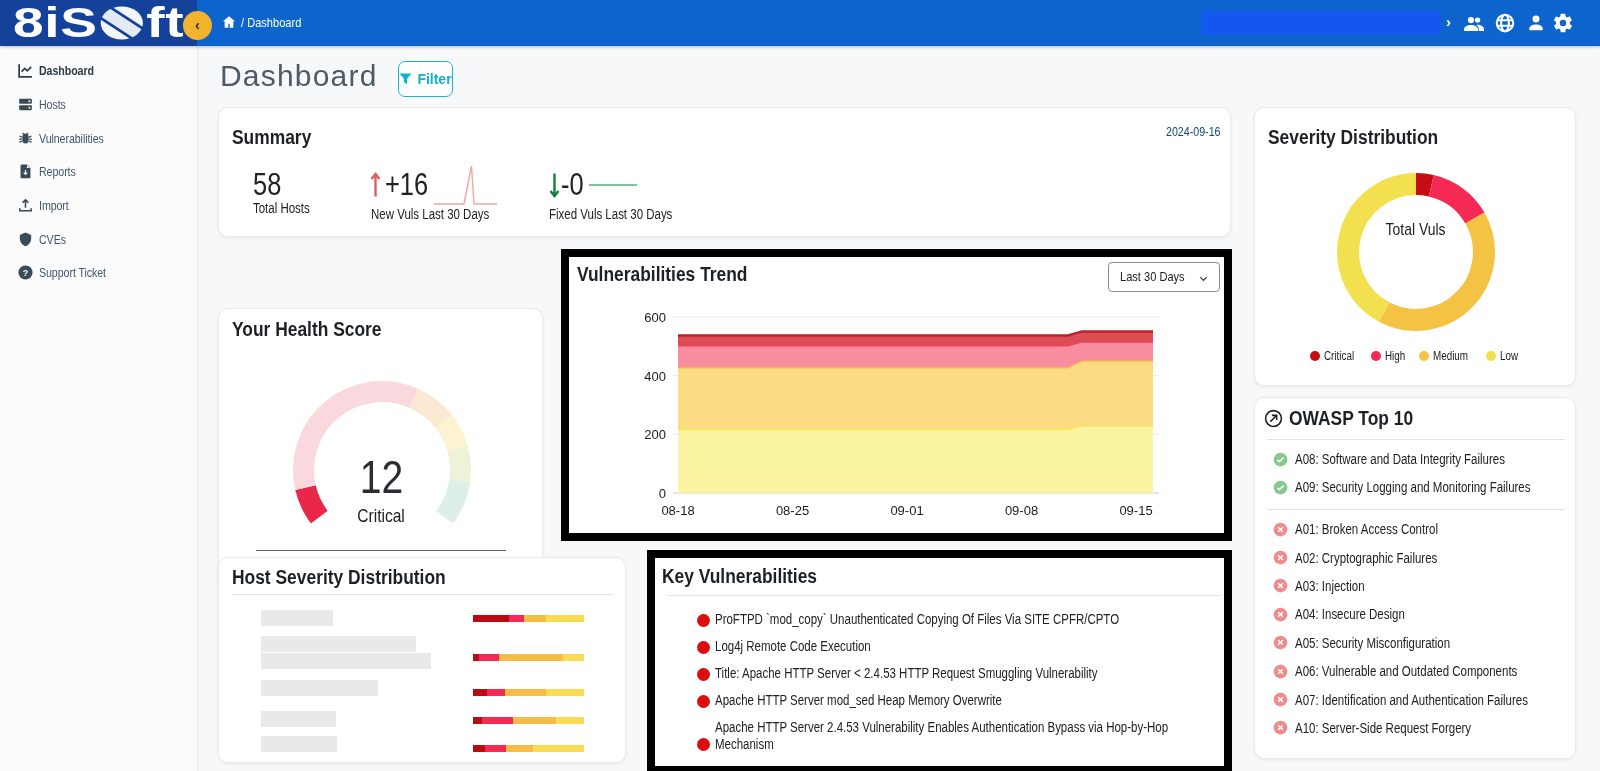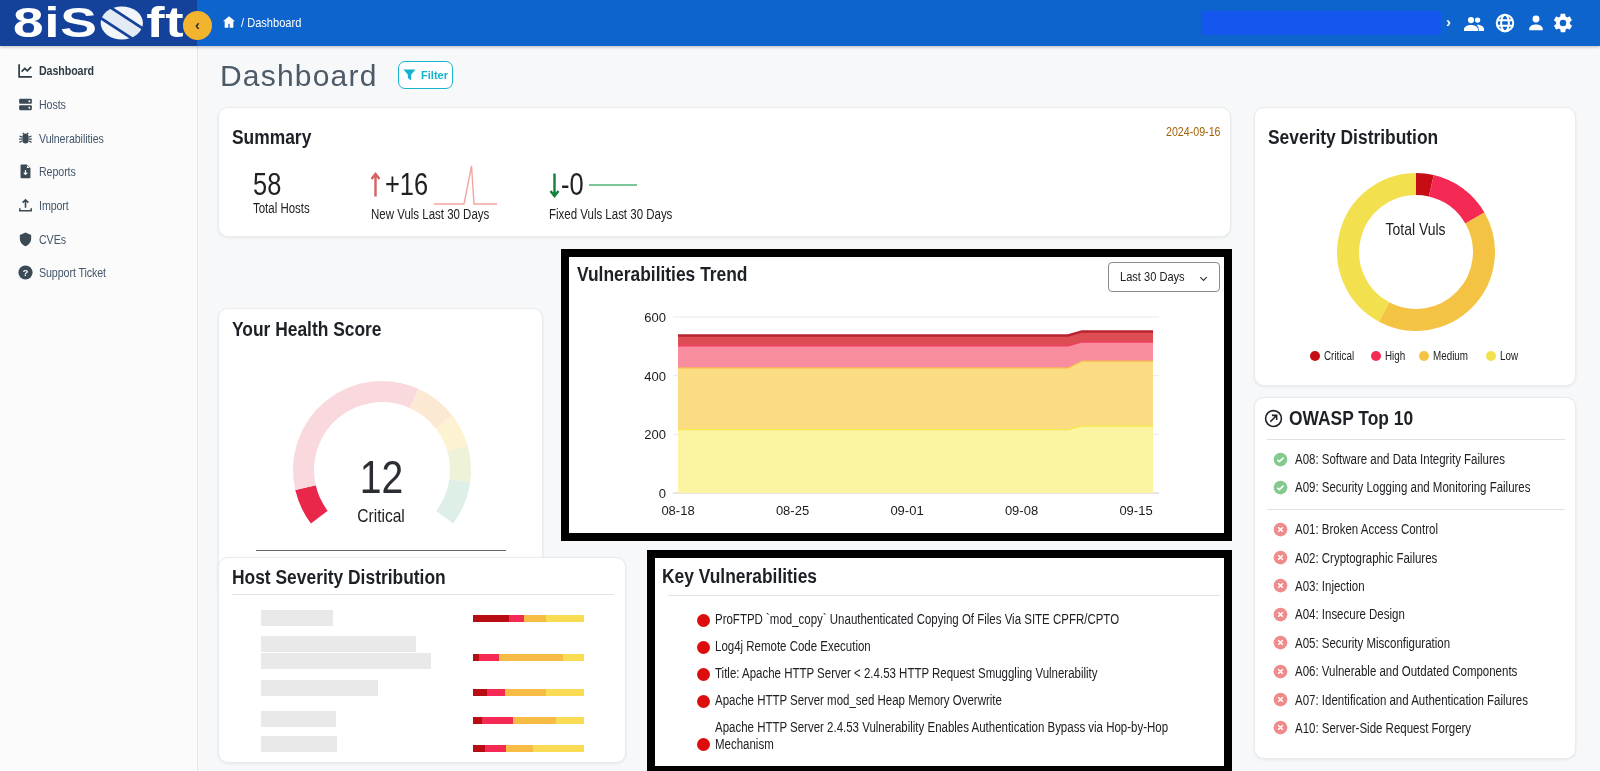--- a/index.html
+++ b/index.html
@@ -15,28 +15,28 @@
 #crumb svg { vertical-align:-3px; }
 #searchrect { position:absolute; left:1201px; top:11px; width:240px; height:24px; background:#1457ef; border-radius:3px; }
 #chev { position:absolute; left:1446px; top:13px; color:#fff; font-size:15px; font-weight:700; }
 .topicon { position:absolute; top:12px; }
 
 #sidebar { position:absolute; left:0; top:46px; width:198px; height:725px; background:#fbfbfc; border-right:1px solid #e4e6e8; z-index:10; }
 .mitem { display:flex; align-items:center; height:33.7px; padding-left:17px; color:#44566a; font-size:13px; letter-spacing:-0.1px; }
 .mitem svg { margin-right:5px; flex:0 0 auto; }
 .mitem.active { font-weight:700; color:#2d3b45; }
 h1 { position:absolute; left:220px; top:61px; font-size:30px; line-height:30px; font-weight:400; color:#4d5a68; letter-spacing:1.2px; }
-#filterbtn { position:absolute; left:398px; top:61px; width:55px; height:28px; border:1.5px solid #19b5cf; border-radius:7px; background:#fff; color:#14b2cd; font-size:11px; font-weight:700; display:flex; align-items:center; justify-content:center; gap:5px; white-space:nowrap; }
+#filterbtn { position:absolute; left:398px; top:61px; width:55px; height:36px; border:1.5px solid #19b5cf; border-radius:7px; background:#fff; color:#14b2cd; font-size:14px; font-weight:700; display:flex; align-items:center; justify-content:center; gap:5px; white-space:nowrap; }
 .card { position:absolute; background:#fff; border:1px solid #e9ebed; border-radius:10px; box-shadow:0 1px 3px rgba(0,0,0,.07); }
 .ctitle { font-size:20px; font-weight:700; color:#1d2125; transform:scaleX(.87); transform-origin:0 50%; white-space:nowrap; line-height:23px; }
 .hr { border-top:1px solid #e2e2e2; }
 
 .greenbox { position:absolute; border:8px solid #000000; background:#fff; }
 
-#sum-date { position:absolute; right:10px; top:16px; font-size:13px; color:#a16207; }
+#sum-date { position:absolute; right:10px; top:16px; font-size:13px; color:#0c4a6e; }
 .statnum { font-size:31px; line-height:31px; color:#202124; }
 .statlbl { font-size:14px; color:#202124; }
 
 .kv-item { display:flex; font-size:14px; color:#202124; }
 .ow-item { display:flex; align-items:center; font-size:14px; color:#202124; }
 .ow-item svg { margin-right:7px; flex:0 0 auto; }
 .cd { display:inline-block; transform:scaleX(.82); transform-origin:0 50%; white-space:nowrap; }
 .cdc { display:inline-block; transform:scaleX(.82); transform-origin:50% 50%; white-space:nowrap; }
 .skel { position:absolute; background:#e9e9e9; height:16px; }
 .ldot { display:inline-block; width:10px; height:10px; border-radius:50%; margin-right:4px; }

